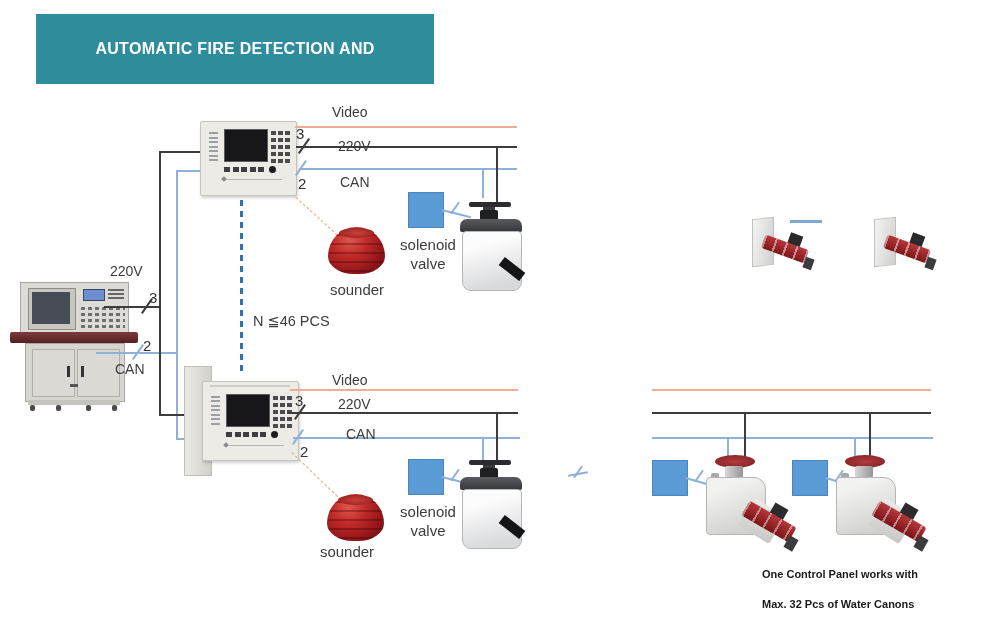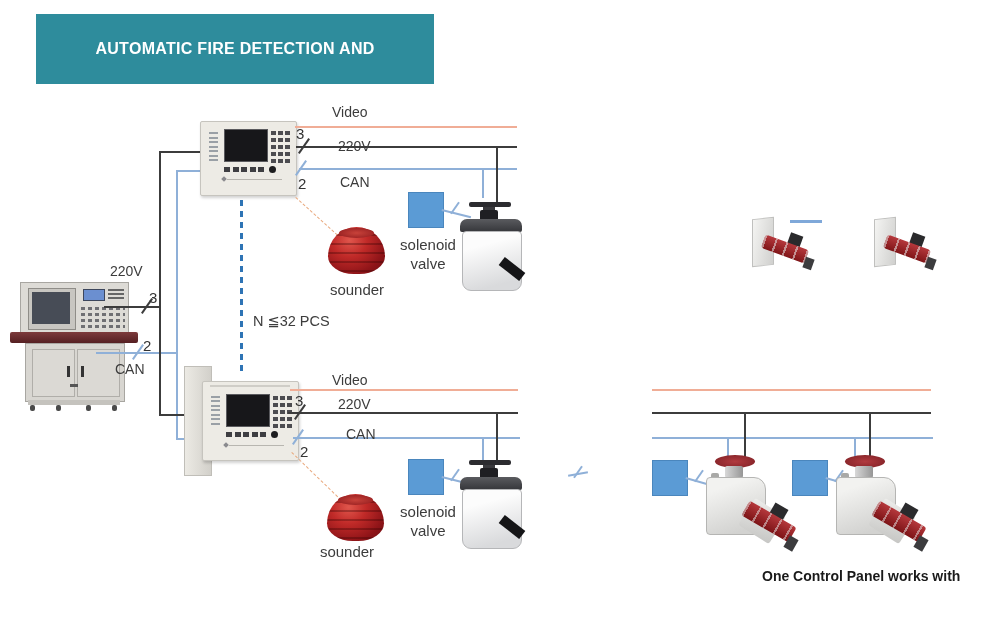--- a/index.html
+++ b/index.html
@@ -102,21 +102,21 @@
      transform:rotate(32deg);border-radius:3px;}
   .cc-barrel{position:absolute;top:66px;width:54px;height:17px;border-radius:3px;transform:rotate(30deg);
      background:linear-gradient(#b5383c,#7c1316);}
   .cc-rings{position:absolute;top:66px;width:54px;height:17px;border-radius:3px;transform:rotate(30deg);
      background:repeating-linear-gradient(90deg,rgba(230,230,230,.5) 0 2px,transparent 2px 12px);}
   .cc-tip{position:absolute;top:90px;width:10px;height:13px;background:#3c3c3e;transform:rotate(30deg);}
   .cc-bracket{position:absolute;top:58px;width:15px;height:18px;background:#2b2b2d;transform:rotate(30deg);}
 
   .dash-v{position:absolute;left:240px;top:200px;width:3px;height:174px;
      background:repeating-linear-gradient(180deg,#2e74b5 0 6px,transparent 6px 11px);}
-  .foot{position:absolute;color:#1a1a1a;font-weight:bold;font-size:14px;white-space:nowrap;}
+  .foot{position:absolute;color:#1a1a1a;font-weight:bold;font-size:11px;white-space:nowrap;}
 </style>
 </head>
 <body>
 
 <div id="stage">
 
   <div class="banner">
     <div>AUTOMATIC FIRE DETECTION AND</div>
   </div>
 
@@ -156,21 +156,21 @@
   <div class="lbl" style="left:115px;top:361px;">CAN</div>
 
   <div class="wire" style="left:159px;top:151px;width:2px;height:265px;background:#3c3c3c;"></div>
   <div class="wire" style="left:176px;top:170px;width:2px;height:270px;background:#8fb0d8;"></div>
   <div class="wire" style="left:159px;top:151px;width:44px;height:2px;background:#3c3c3c;"></div>
   <div class="wire" style="left:176px;top:170px;width:27px;height:2px;background:#8fb0d8;"></div>
   <div class="wire" style="left:159px;top:414px;width:46px;height:2px;background:#3c3c3c;"></div>
   <div class="wire" style="left:176px;top:438px;width:29px;height:2px;background:#8fb0d8;"></div>
 
   <div class="dash-v"></div>
-  <div class="lbl" style="left:253px;top:313px;font-size:14.5px;">N ≦32 PCS</div>
+  <div class="lbl" style="left:253px;top:313px;font-size:14.5px;">N ≦46 PCS</div>
 
   <div class="controller" style="left:200px;top:121px;height:73px;">
     <div class="ctrl-leds"></div>
     <div class="ctrl-screen"></div>
     <div class="ctrl-keys"></div>
     <div class="ctrl-row"></div>
     <div class="ctrl-round"></div>
     <div class="ctrl-logodot"></div>
     <div class="ctrl-logo"></div>
   </div>
@@ -316,14 +316,15 @@
     <div class="cc-knob" style="left:17px;"></div>
     <div class="cc-body" style="left:12px;"></div>
     <div class="cc-head" style="left:50px;"></div>
     <div class="cc-bracket" style="left:76px;"></div>
     <div class="cc-barrel" style="left:48px;"></div>
     <div class="cc-rings" style="left:48px;"></div>
     <div class="cc-tip" style="left:92px;"></div>
   </div>
 
   <div class="foot" style="left:762px;top:568px;">One Control Panel works with</div>
+  <div class="foot" style="left:762px;top:598px;">Max. 32 Pcs of Water Canons</div>
 
 </div>
 
 </body></html>

